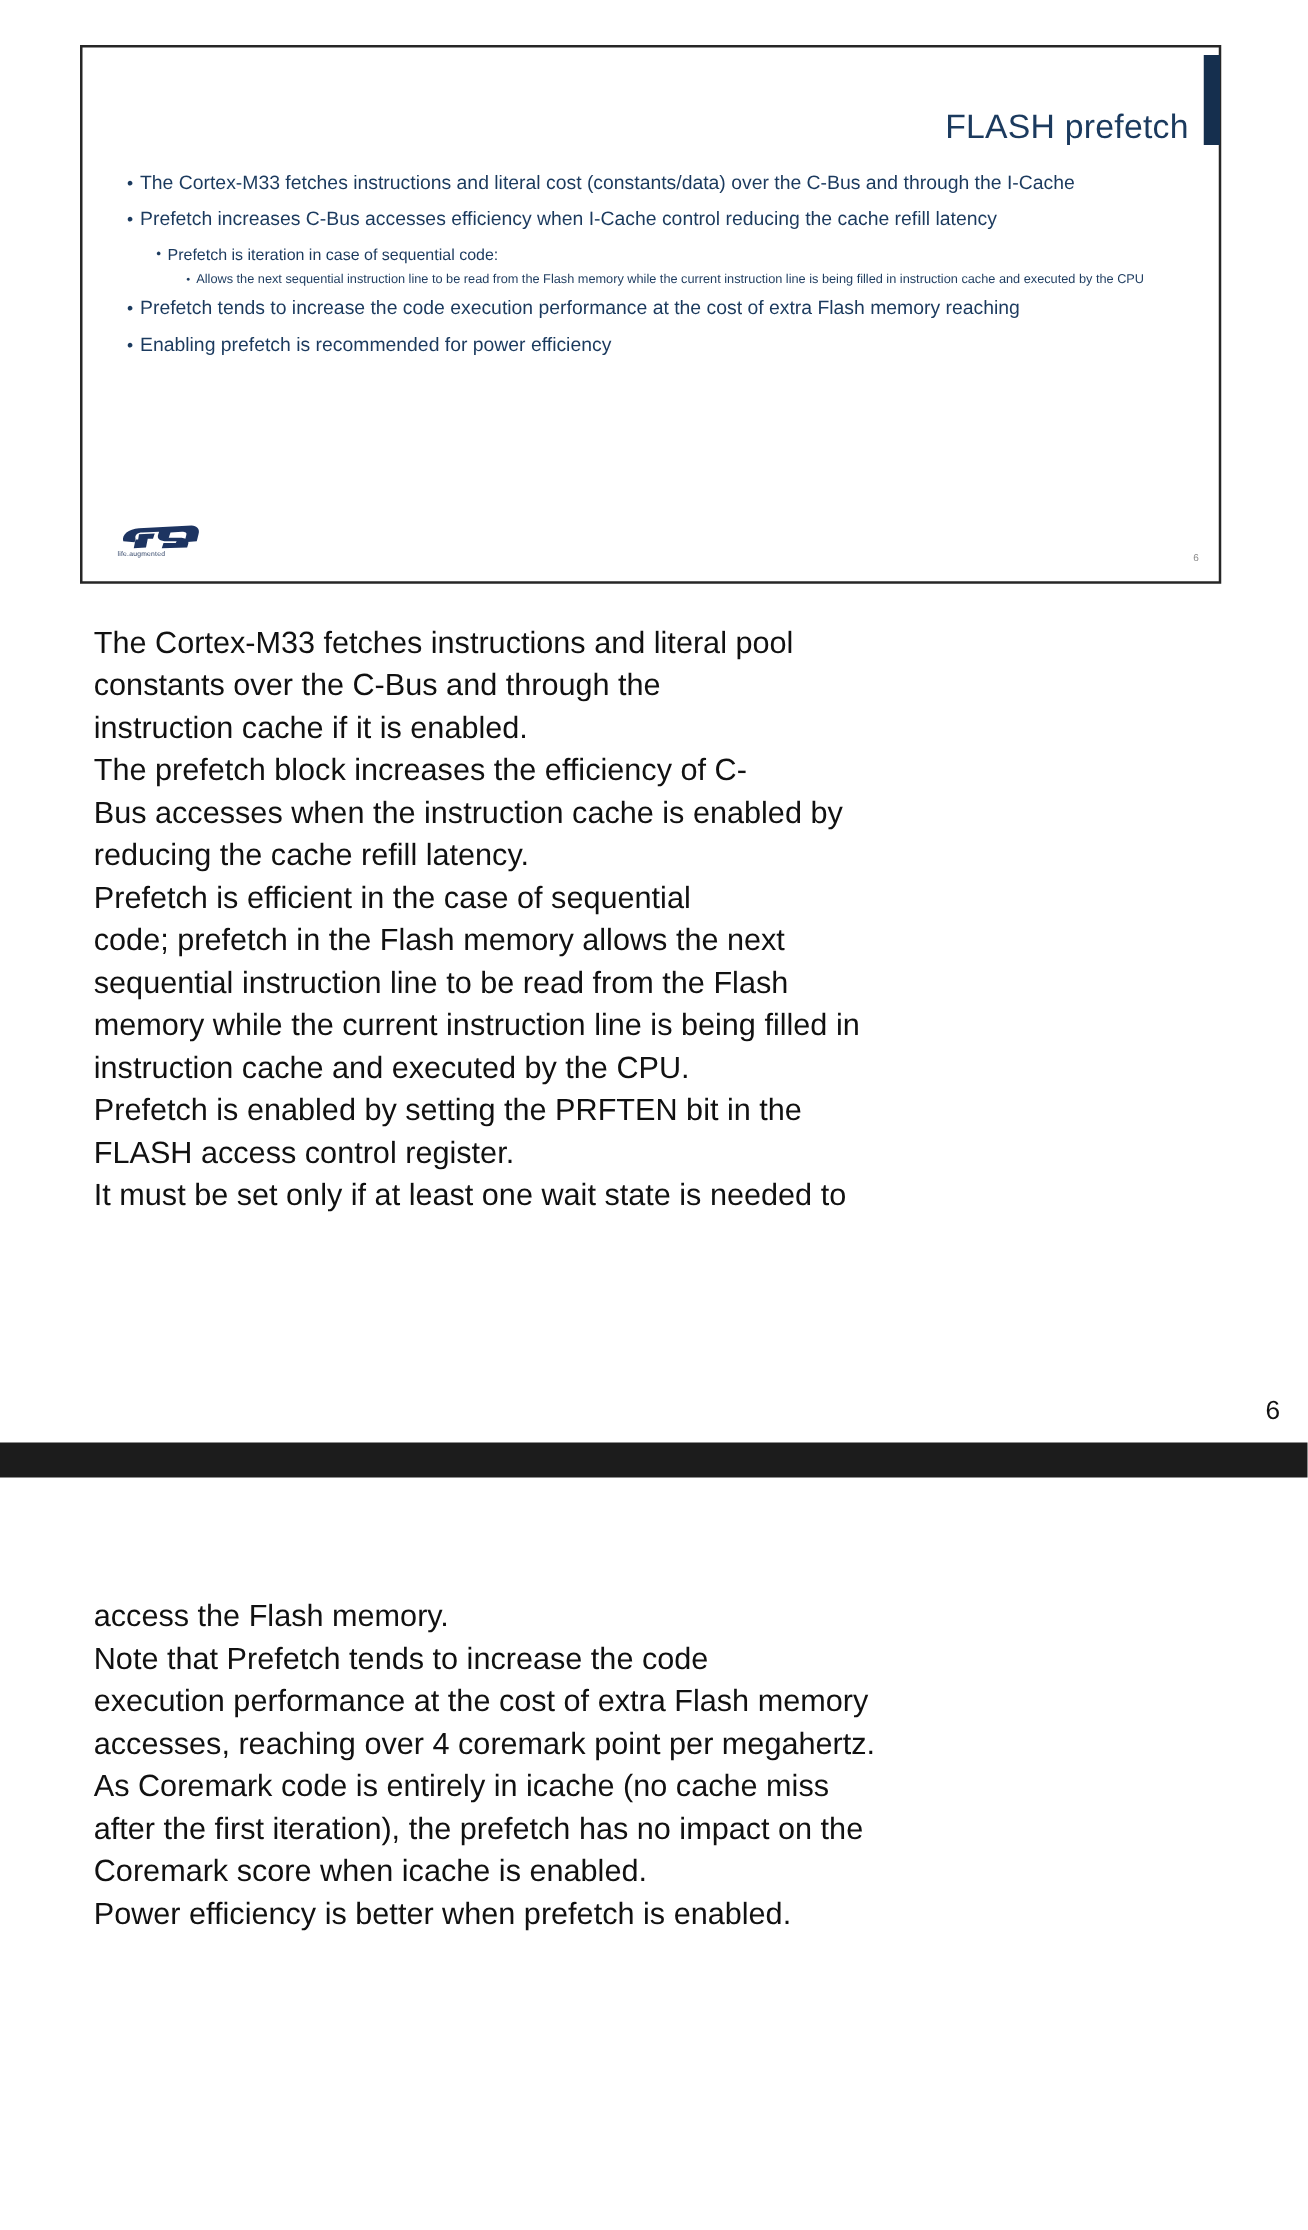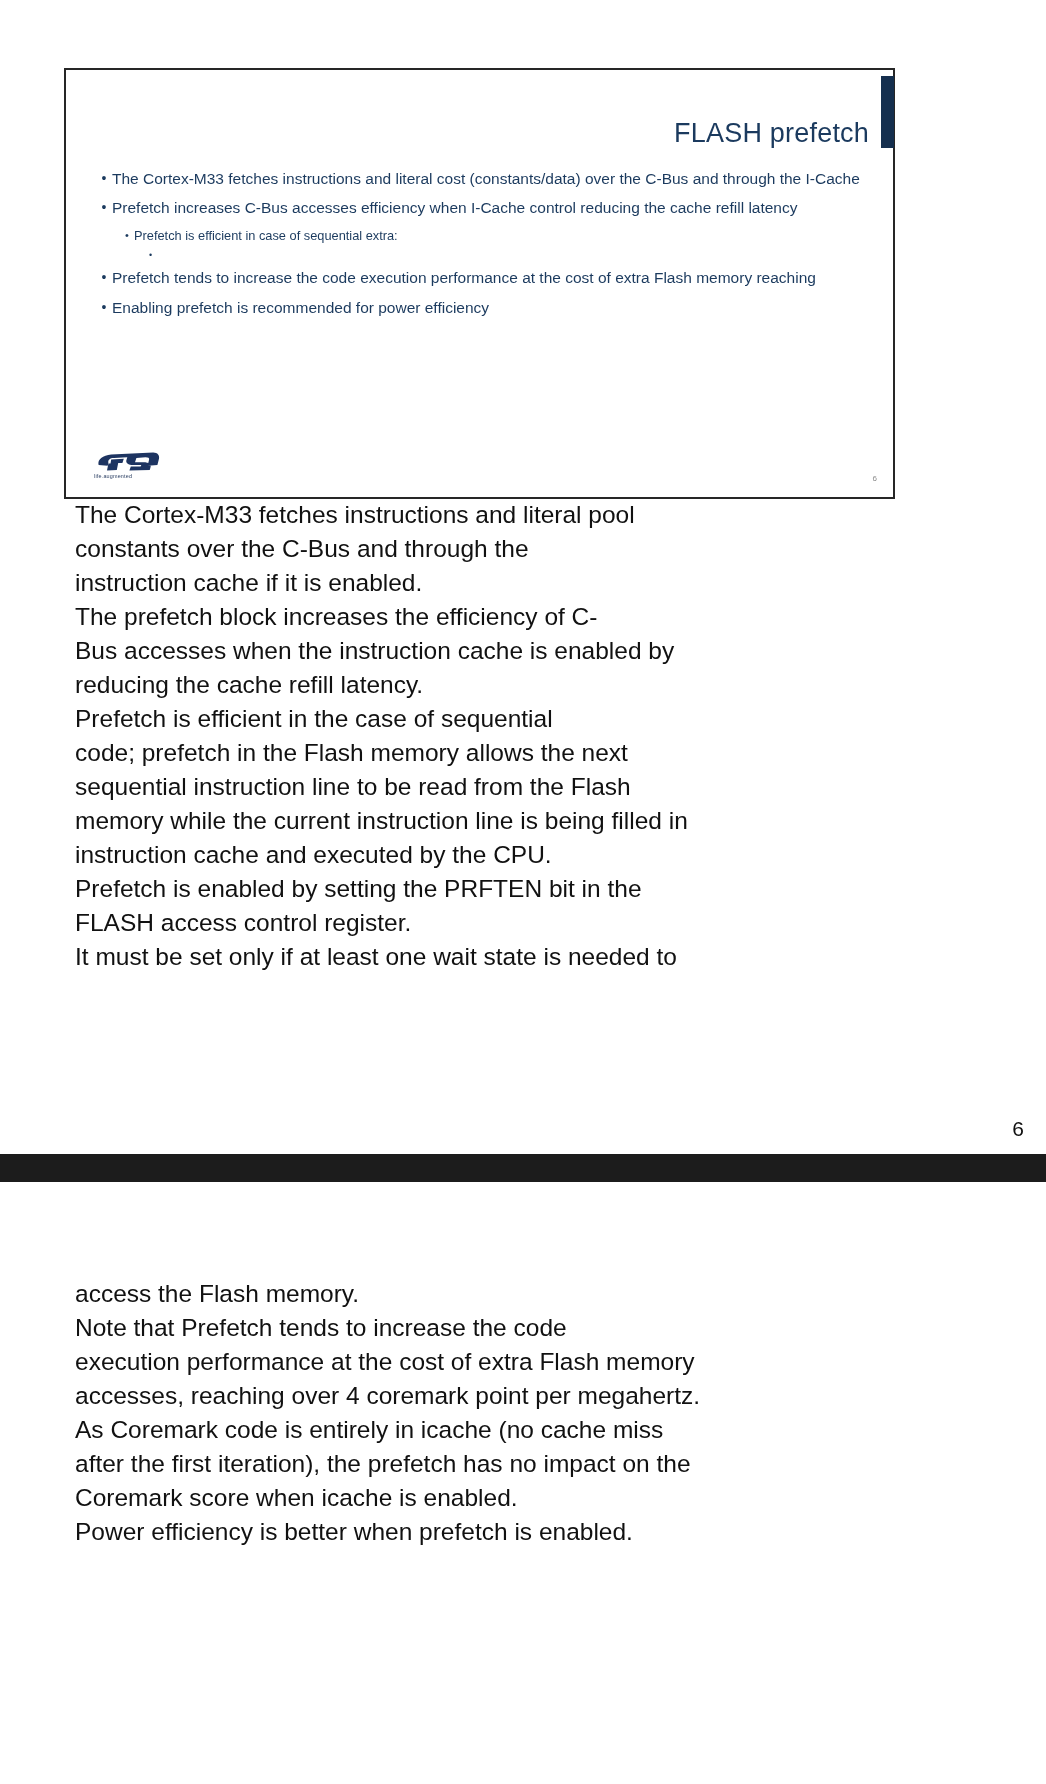--- a/index.html
+++ b/index.html
@@ -14,23 +14,22 @@
     color: #000000;
     position: relative;
     overflow: hidden;
   }
 
   
   .slide-wrap {
     position: absolute;
     left: 64px;
     top: 36px;
-    width: 831px;
+    width: 913px;
     height: 431px;
-    margin-top: 32px;
   }
   .slide {
     position: absolute;
     inset: 0;
     background: #ffffff;
     border: 2px solid #262626;
     box-sizing: border-box;
   }
   .slide-title {
     position: absolute;
@@ -165,25 +164,26 @@
         <span class="txt">The Cortex-M33 fetches instructions and literal cost (constants/data) over the C-Bus and through the I-Cache</span>
       </div>
 
       <div class="b lvl1">
         <span class="dot">•</span>
         <span class="txt">Prefetch increases C-Bus accesses efficiency when I-Cache control reducing the cache refill latency</span>
       </div>
 
       <div class="b lvl2">
         <span class="dot">•</span>
-        <span class="txt">Prefetch is efficient in case of sequential extra:</span>
+        <span class="txt">Prefetch is iteration in case of sequential code:</span>
       </div>
 
       <div class="b lvl3">
         <span class="dot">•</span>
+        <span class="txt">Allows the next sequential instruction line to be read from the Flash memory while the current instruction line is being filled in instruction cache and executed by the CPU</span>
       </div>
 
       <div class="b lvl1">
         <span class="dot">•</span>
         <span class="txt">Prefetch tends to increase the code execution performance at the cost of extra Flash memory reaching</span>
       </div>
 
       <div class="b lvl1">
         <span class="dot">•</span>
         <span class="txt">Enabling prefetch is recommended for power efficiency</span>

